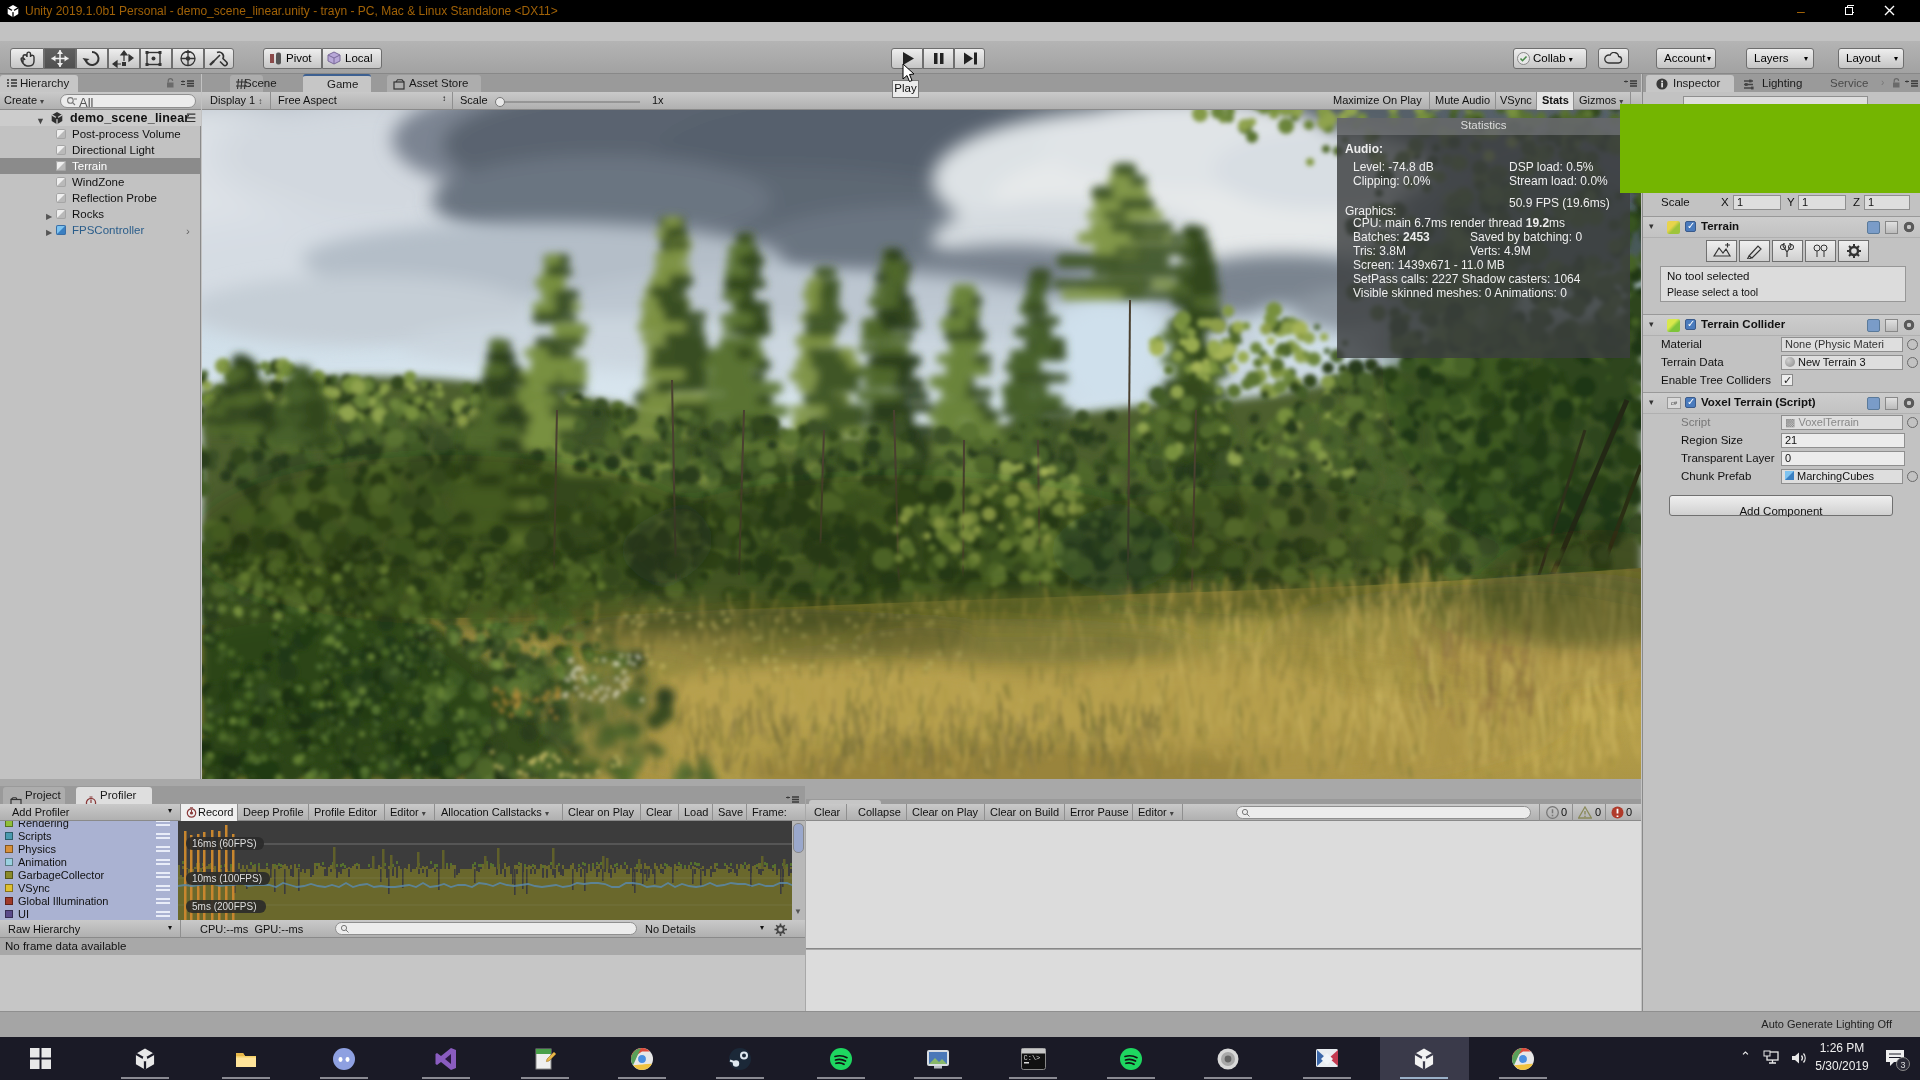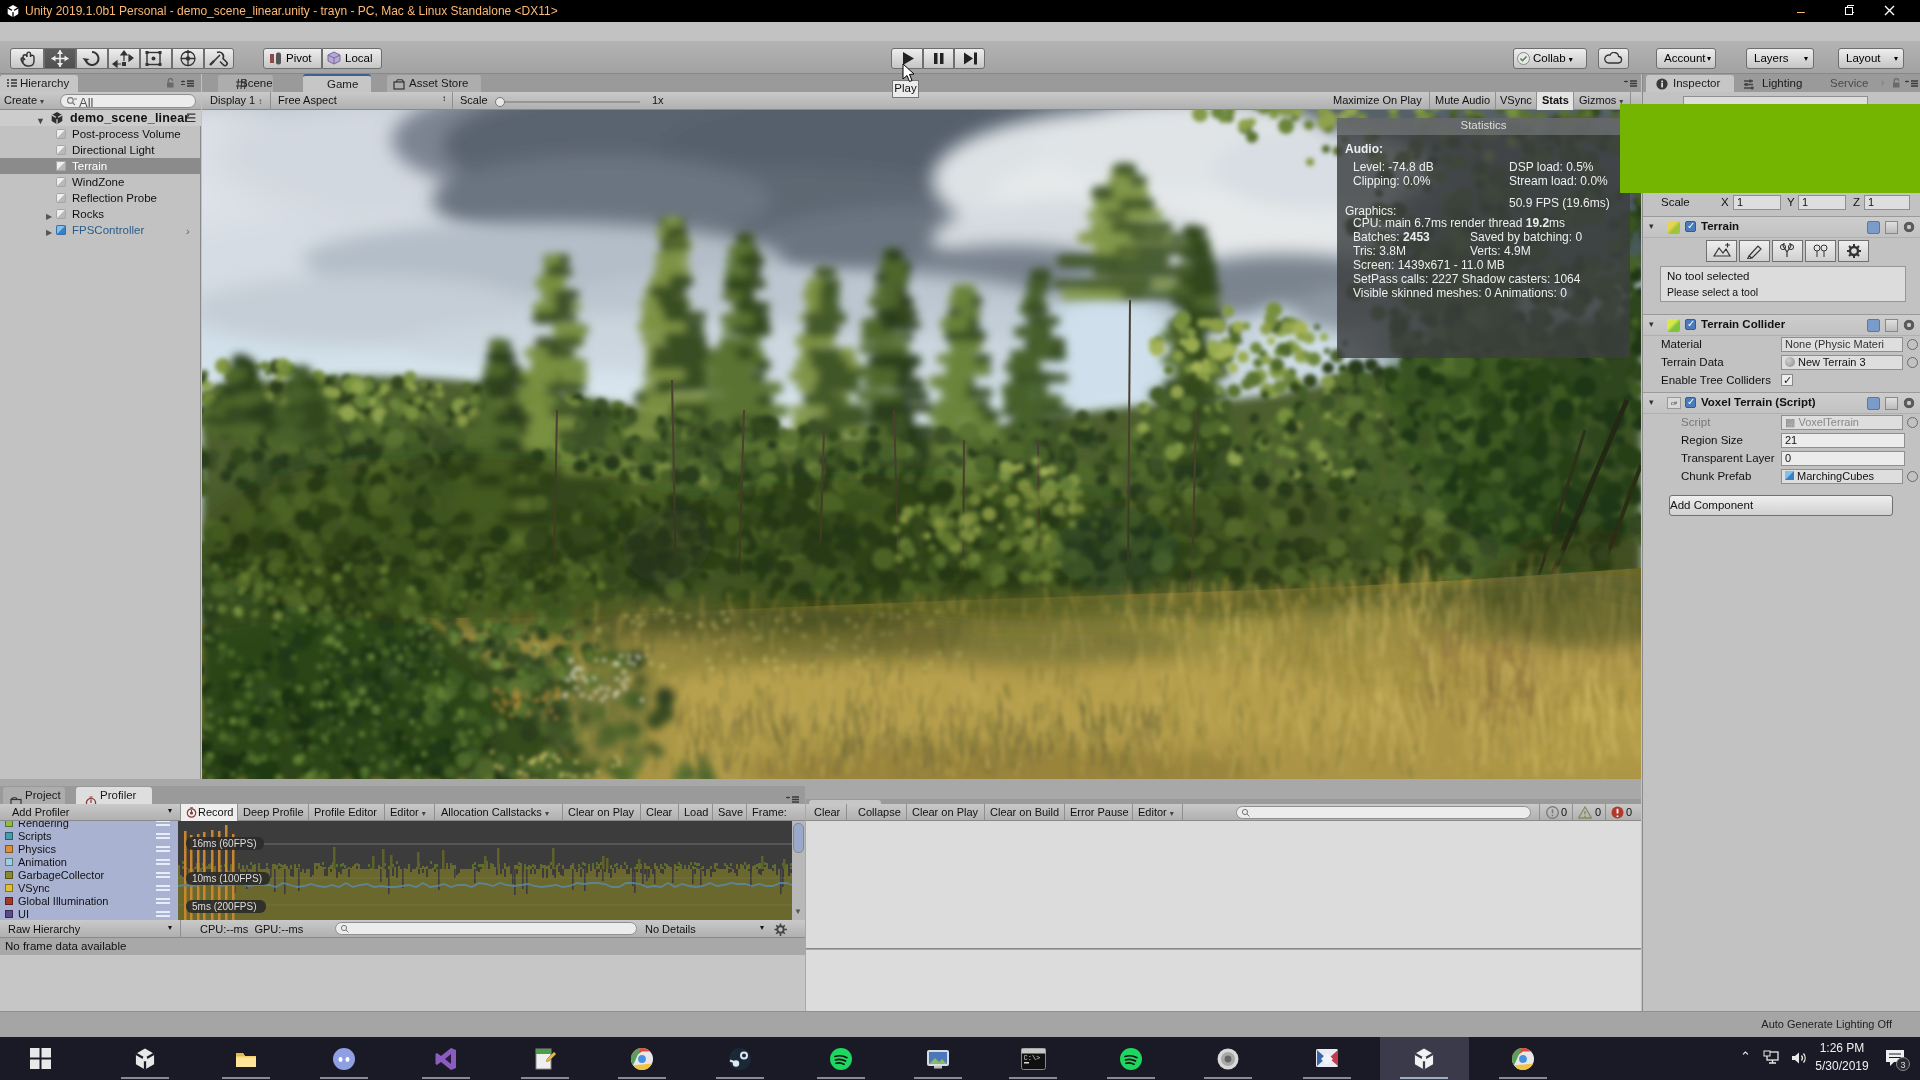--- a/index.html
+++ b/index.html
@@ -2,21 +2,21 @@
 <html><head>
 <meta charset="utf-8">
 <style>
 * { margin:0; padding:0; box-sizing:border-box; }
 html,body { width:1920px; height:1080px; overflow:hidden; background:#c2c2c2;
   font-family:"Liberation Sans", sans-serif; }
 .abs { position:absolute; }
 #page { position:relative; width:1920px; height:1080px; }
 
 
-#titlebar { left:0; top:0; width:1920px; height:22px; background:#000; color:#fdba74;
+#titlebar { left:0; top:0; width:1920px; height:22px; background:#000; color:#a16207;
   font-size:12px; }
 #titlebar .txt { position:absolute; left:25px; top:4px; }
 
 
 #menubar { left:0; top:22px; width:1920px; height:19px; background:#f5f5f5;
   color:#111; font-size:12.5px; }
 #menubar span { position:absolute; top:2px; }
 
 
 #toolbar { left:0; top:41px; width:1920px; height:33px;
@@ -256,21 +256,21 @@
         <span style="position:absolute;left:46px;top:3px;font-size:8px;color:#555">▶</span>
         <span class="hcube blue"></span>
         <span style="position:absolute;left:72px">FPSController</span>
         <span style="position:absolute;left:186px;top:1px;color:#666">›</span>
       </div>
 </div>
 
 <div id="gamecol" class="abs">
 
   <div class="abs tabrow" style="left:0;top:0;width:1439px;height:18px">
-    <div class="tab" style="left:16px;width:55px;padding-left:22px">Scene</div>
+    <div class="tab" style="left:28px;width:33px;padding-left:14px">Scene</div>
     <svg class="abs" style="left:34px;top:5px" width="12" height="10">
           <path d="M2.5 0 L1.5 10 M6 0 L5 10 M9.5 0 L8.5 10 M0 3 L11 3 M0 7 L11 7" stroke="#333" stroke-width="1.1" fill="none"></path>
         </svg>
     <div class="tab sel" style="left:101px;width:68px;padding-left:24px;border-top:2px solid #3d6091;top:0;height:18px">Game</div>
     <svg class="abs" style="left:110px;top:6px" width="11" height="11">
           <path d="M5.5 0 A5.5 5.5 0 1 0 5.5 11 A5.5 5.5 0 0 1 5.5 0 Z" fill="#222"></path>
         </svg>
     <div class="tab" style="left:185px;width:94px;padding-left:22px">Asset Store</div>
     <svg class="abs" style="left:191px;top:5px" width="12" height="11">
           <rect x="1" y="3" width="10" height="7" fill="none" stroke="#333" stroke-width="1.2"></rect>
@@ -1514,21 +1514,21 @@
   <div class="ifield" style="left:138px;top:341px;width:122px;color:#888">▩ VoxelTerrain</div>
   <span class="idot" style="left:264px;top:343px"></span>
   <div class="irow" style="left:38px;top:358px">Region Size</div>
   <div class="ifield" style="left:138px;top:359px;width:124px;background:#ececec">21</div>
   <div class="irow" style="left:38px;top:376px">Transparent Layer</div>
   <div class="ifield" style="left:138px;top:377px;width:124px;background:#ececec">0</div>
   <div class="irow" style="left:38px;top:394px">Chunk Prefab</div>
   <div class="ifield" style="left:138px;top:395px;width:122px"><span style="display:inline-block;width:9px;height:9px;background:linear-gradient(135deg,#7ec3f0 45%,#3a7fc1 55%);margin-right:3px"></span>MarchingCubes</div>
   <span class="idot" style="left:264px;top:397px"></span>
 
-  <div class="abs" style="left:26px;top:421px;width:224px;height:21px;background:linear-gradient(#efefef,#d0d0d0);border:1px solid #707070;border-radius:3px;text-align:left;padding-top:3px;font-size:11.5px">Add Component</div>
+  <div class="abs" style="left:26px;top:421px;width:224px;height:21px;background:linear-gradient(#efefef,#d0d0d0);border:1px solid #707070;border-radius:3px;text-align:center;padding-top:9px;font-size:11.5px">Add Component</div>
 </div>
 
 <div id="bottombar" class="abs">
   <div id="profiler">
     <div class="abs tabrow" style="left:0;top:7px;width:805px;height:18px;background:#9a9a9a">
       <div class="tab" style="left:3px;width:62px;padding-left:22px">Project</div>
       <svg class="abs" style="left:10px;top:11px" width="12" height="10">
             <rect x="1" y="2.5" width="10" height="7" fill="none" stroke="#333" stroke-width="1.2"></rect>
             <path d="M1 2.5 L3 0.8 L6 0.8 L7 2.5" fill="none" stroke="#333" stroke-width="1.1"></path>
           </svg>

